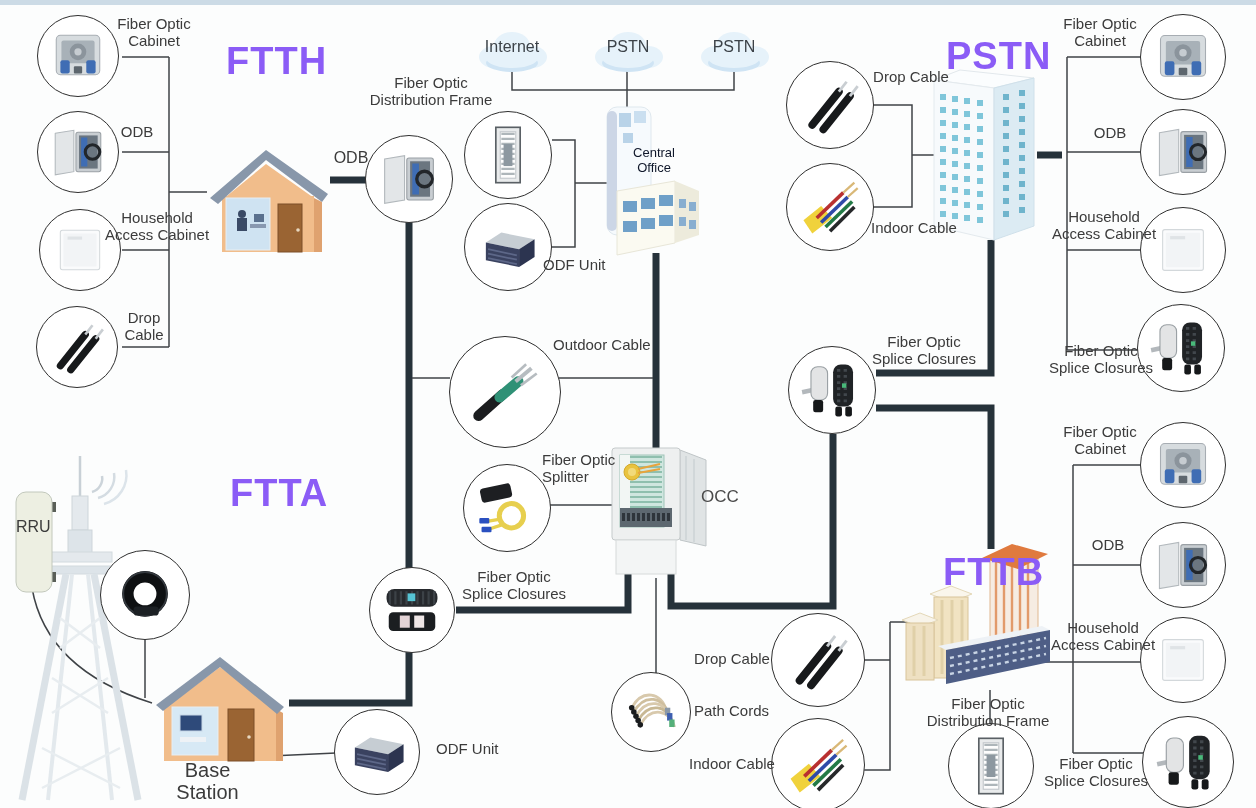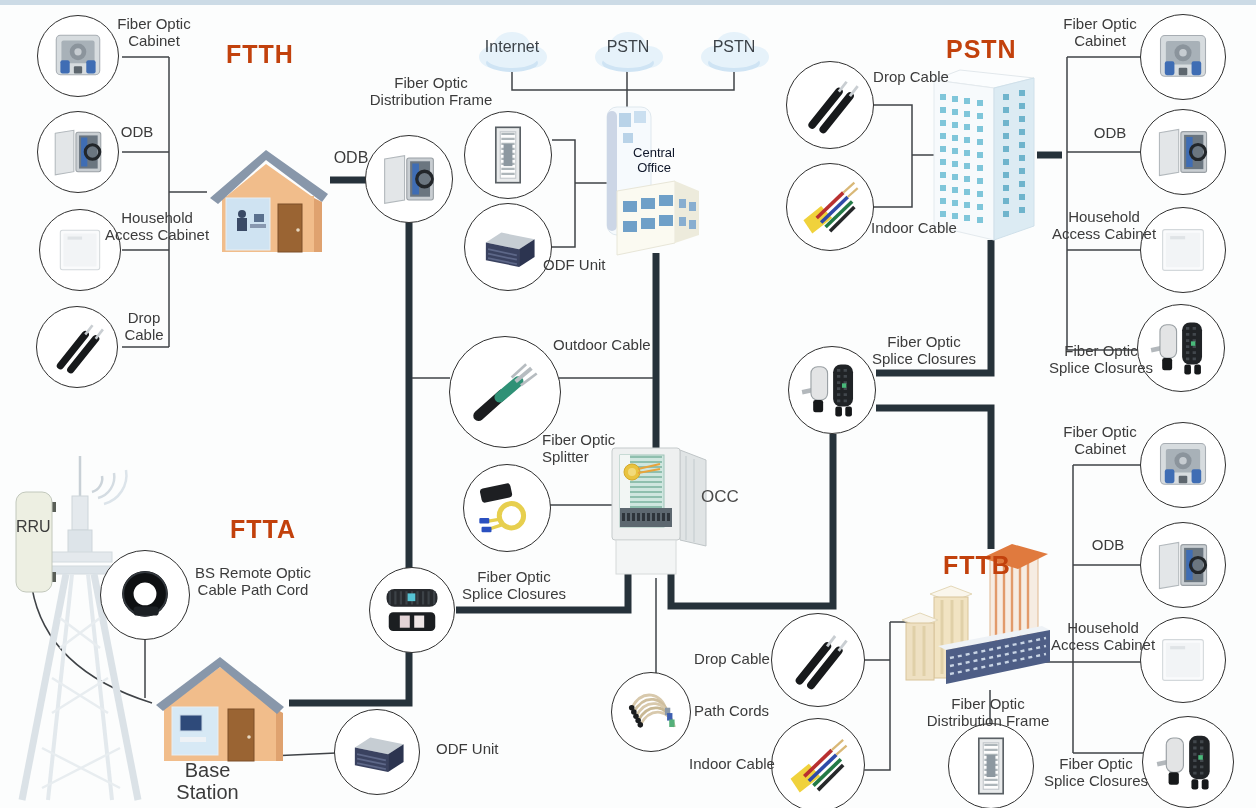--- a/index.html
+++ b/index.html
@@ -6,21 +6,21 @@
   #canvas{position:relative;width:1256px;height:808px;background:#fcfdfd;overflow:hidden;
           font-family:"Liberation Sans",sans-serif;}
   #topstrip{position:absolute;left:0;top:0;width:1256px;height:5px;background:#ccdbe6;}
   #wires{position:absolute;left:0;top:0;z-index:1;}
   .gfx{position:absolute;z-index:2;}
   .node{position:absolute;z-index:3;background:#fff;border:1.6px solid #2f2f2f;border-radius:50%;
         box-sizing:border-box;display:flex;align-items:center;justify-content:center;}
   .lbl{position:absolute;z-index:4;font-size:15px;line-height:1.12;color:#3b3b3b;text-align:center;}
   .lbl.left{text-align:left;}
   .nowrap{white-space:nowrap;}
-  .ttl{position:absolute;z-index:5;font-size:25px;font-weight:bold;color:#c2410c;letter-spacing:1px;}
+  .ttl{position:absolute;z-index:5;font-size:38px;font-weight:bold;color:#8b5cf6;letter-spacing:1px;}
   .cloud{position:absolute;z-index:3;width:76px;height:46px;}
   .cloud .ctext{position:absolute;left:0;top:11px;width:100%;text-align:center;
                 font-size:16px;color:#3c4248;z-index:2;}
   .cloud svg{position:absolute;left:0;top:0;}
   .ic{display:block;}
 </style>
 </head>
 <body>
 
 <svg width="0" height="0" style="position:absolute" aria-hidden="true">
@@ -309,21 +309,21 @@
       <circle cx="38" cy="30" r="4" fill="#f2da7a"></circle>
     <line x1="44" y1="27" x2="66" y2="22" stroke="#e8a43c" stroke-width="2"></line>
     <line x1="44" y1="31" x2="66" y2="27" stroke="#e8a43c" stroke-width="2"></line>
     <rect x="26" y="66" width="52" height="19" fill="#5d6870"></rect>
     <line x1="28" y1="75" x2="76" y2="75" stroke="#2e353b" stroke-width="8" stroke-dasharray="3,2"></line>
     <rect x="22" y="98" width="60" height="34" fill="#f3f5f5" stroke="#d6dada"></rect>
   </svg>
 
   <div class="ttl" style="left:226px;top:40px">FTTH</div>
   <div class="ttl" style="left:946px;top:35px">PSTN</div>
-  <div class="ttl" style="left:230px;top:515px">FTTA</div>
+  <div class="ttl" style="left:230px;top:472px">FTTA</div>
   <div class="ttl" style="left:943px;top:551px">FTTB</div>
 
   <div class="node" style="left:37px;top:15px;width:82px;height:82px">
     <svg class="ic" width="58" height="58">
         <use href="#ic-foc"></use>
       </svg>
     </div>
   <div class="node" style="left:37px;top:111px;width:82px;height:82px">
     <svg class="ic" width="58" height="58">
         <use href="#ic-odb"></use>
@@ -370,21 +370,21 @@
         <use href="#ic-outdoor"></use>
       </svg>
     </div>
   <div class="lbl nowrap left" style="left:553px;top:337px">Outdoor Cable</div>
 
   <div class="node" style="left:463px;top:464px;width:88px;height:88px">
     <svg class="ic" width="62" height="62">
         <use href="#ic-splitter"></use>
       </svg>
     </div>
-  <div class="lbl left" style="left:542px;top:432px;width:85px">Fiber Optic Splitter</div>
+  <div class="lbl left" style="left:542px;top:452px;width:85px">Fiber Optic Splitter</div>
   <div class="lbl nowrap left" style="left:701px;top:487px;font-size:17px;color:#4a4a4a">OCC</div>
 
   <div class="node" style="left:788px;top:346px;width:88px;height:88px">
     <svg class="ic" width="62" height="62">
         <use href="#ic-splicev"></use>
       </svg>
     </div>
   <div class="lbl" style="left:870px;top:334px;width:108px">Fiber Optic Splice Closures</div>
 
   <div class="node" style="left:786px;top:61px;width:88px;height:88px">
@@ -424,21 +424,20 @@
       </svg>
     </div>
   <div class="lbl" style="left:1046px;top:343px;width:110px">Fiber Optic Splice Closures</div>
 
   <div class="lbl nowrap left" style="left:16px;top:518px;font-size:16px">RRU</div>
   <div class="node" style="left:100px;top:550px;width:90px;height:90px">
     <svg class="ic" width="64" height="64">
         <use href="#ic-cord"></use>
       </svg>
     </div>
-  <div class="lbl" style="left:183px;top:565px;width:140px">BS Remote Optic Cable Path Cord</div>
   <div class="lbl" style="left:160px;top:759px;width:95px;font-size:20px">Base Station</div>
   <div class="node" style="left:369px;top:567px;width:86px;height:86px">
     <svg class="ic" width="62" height="62">
         <use href="#ic-spliceh"></use>
       </svg>
     </div>
   <div class="lbl" style="left:460px;top:569px;width:108px">Fiber Optic Splice Closures</div>
   <div class="node" style="left:334px;top:709px;width:86px;height:86px">
     <svg class="ic" width="62" height="62">
         <use href="#ic-odfu"></use>

